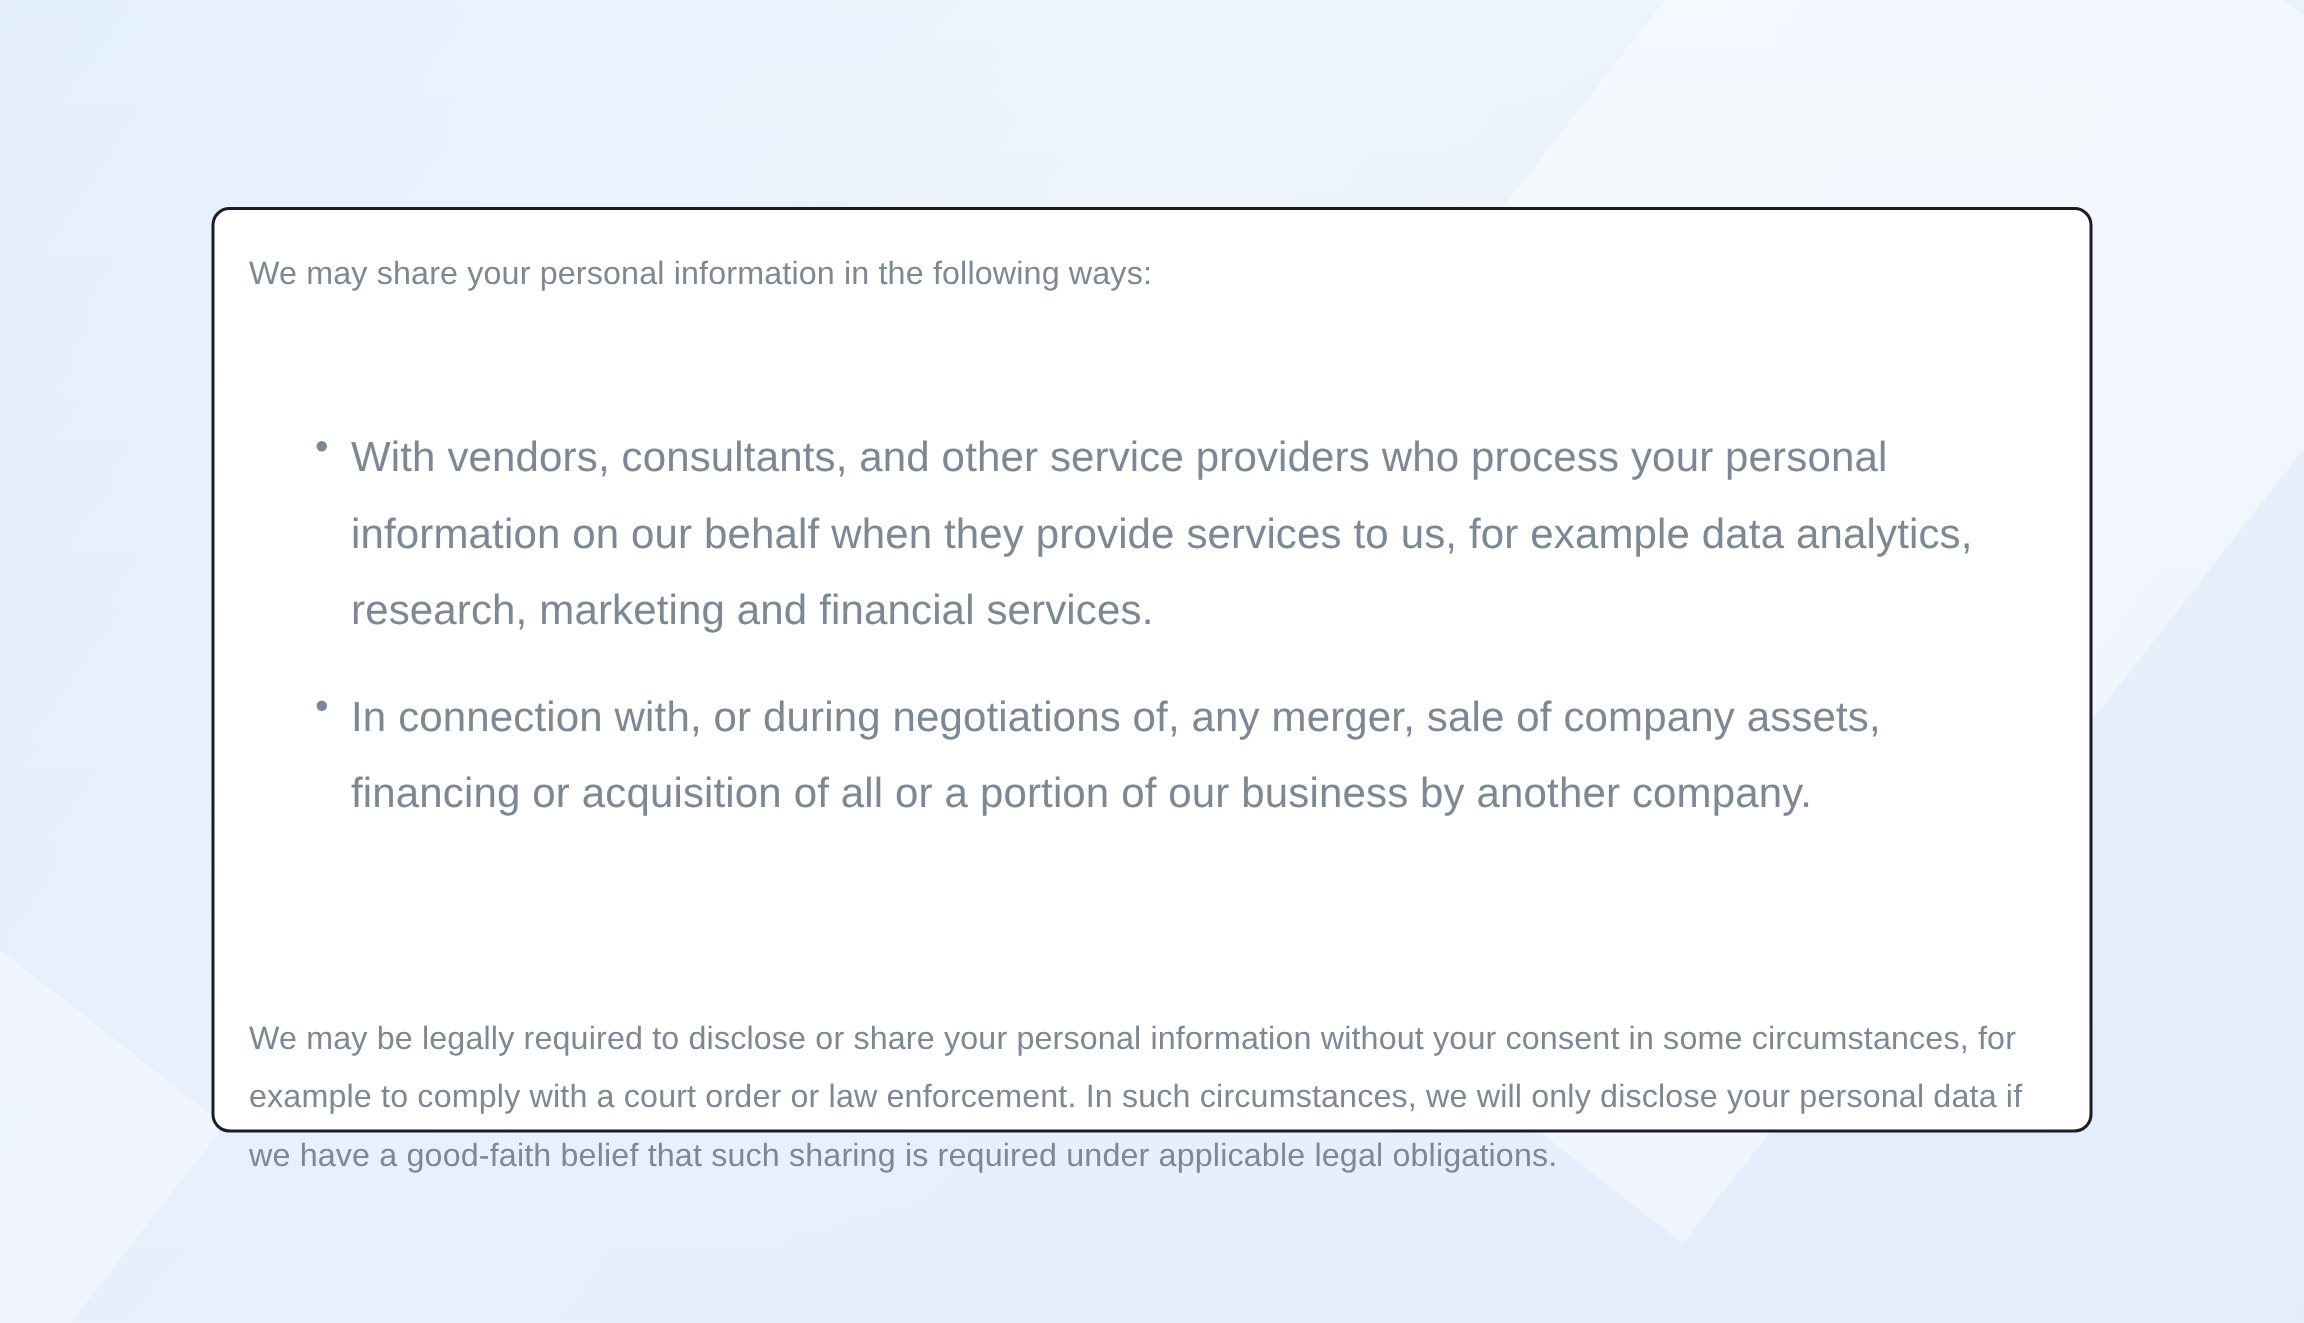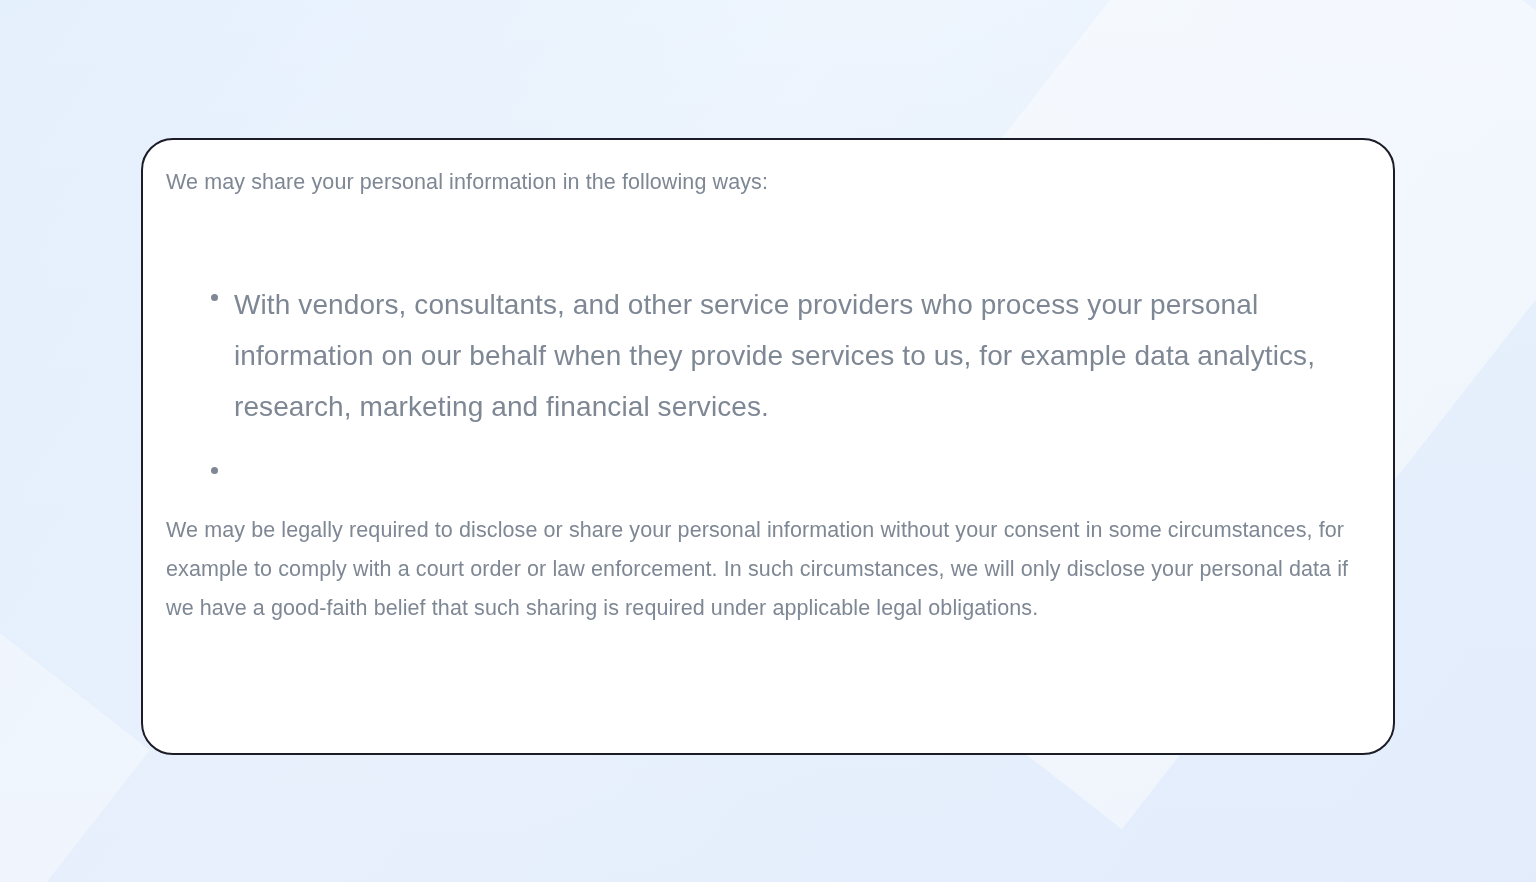--- a/index.html
+++ b/index.html
@@ -55,21 +55,21 @@
 
   .card {
     position: absolute;
     left: 141px;
     top: 138px;
     width: 1254px;
     height: 617px;
     box-sizing: border-box;
     background: #ffffff;
     border: 2px solid #1c1c28;
-    border-radius: 32px;
+    border-radius: 12px;
     padding: 26px 32px 0 22px;
   }
 
   .intro {
     color: #7e8794;
     font-size: 21.5px;
     line-height: 1.5;
     margin: 0 0 0 1px;
     letter-spacing: 0.1px;
   }
@@ -96,21 +96,21 @@
     width: 7px;
     height: 7px;
     border-radius: 50%;
     background: #7e8794;
   }
 
   .closing {
     color: #7e8794;
     font-size: 21.5px;
     line-height: 1.82;
-    margin: 78px 0 0 1px;
+    margin: 118px 0 0 1px;
     letter-spacing: 0.1px;
   }
 </style>
 </head>
 <body>
 
 <div class="page">
   <div class="bg-wash"></div>
   <div class="bg-band-top-right"></div>
   <div class="bg-band-bottom-left"></div>
@@ -118,18 +118,19 @@
   <div class="card">
     <p class="intro">We may share your personal information in the following ways:</p>
 
     <ul class="bullets">
       <li>
         <span class="dot"></span>
         <span>With vendors, consultants, and other service providers who process your personal information on our behalf when they provide services to us, for example data analytics, research, marketing and financial services.</span>
       </li>
       <li>
         <span class="dot"></span>
+        <span>In connection with, or during negotiations of, any merger, sale of company assets, financing or acquisition of all or a portion of our business by another company.</span>
       </li>
     </ul>
 
     <p class="closing">We may be legally required to disclose or share your personal information without your consent in some circumstances, for example to comply with a court order or law enforcement. In such circumstances, we will only disclose your personal data if we have a good-faith belief that such sharing is required under applicable legal obligations.</p>
   </div>
 </div>
 
 </body></html>

